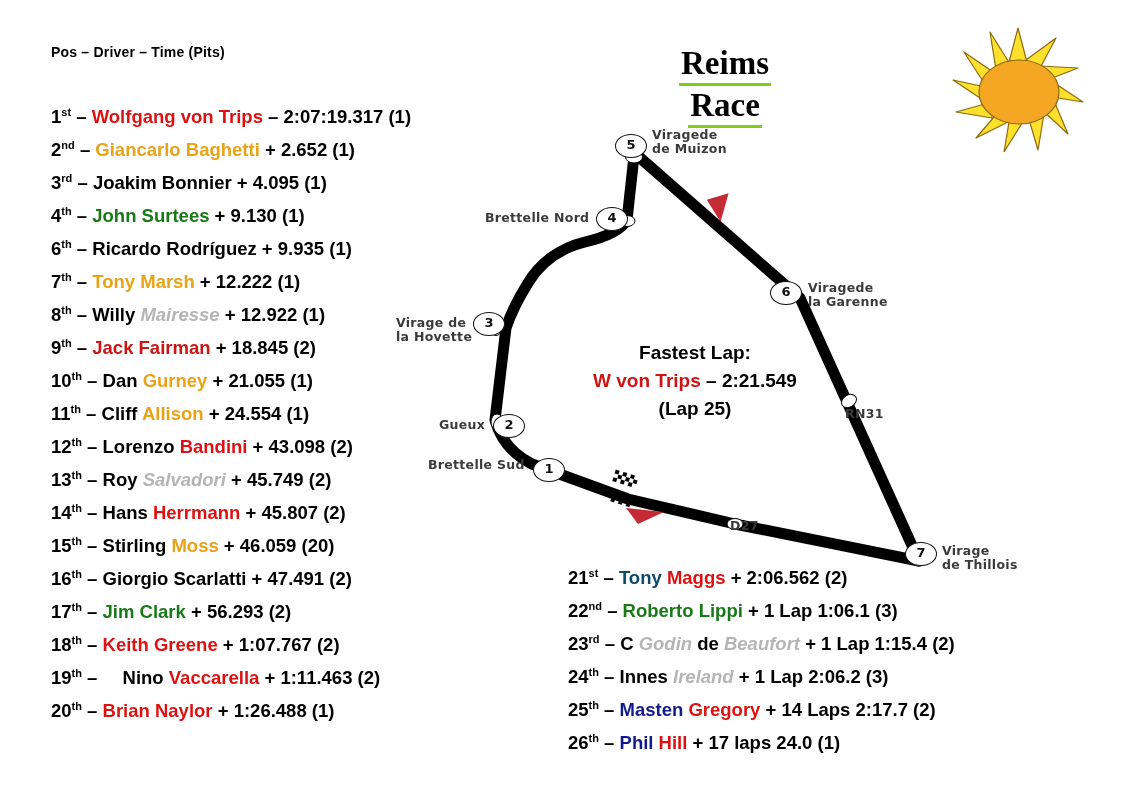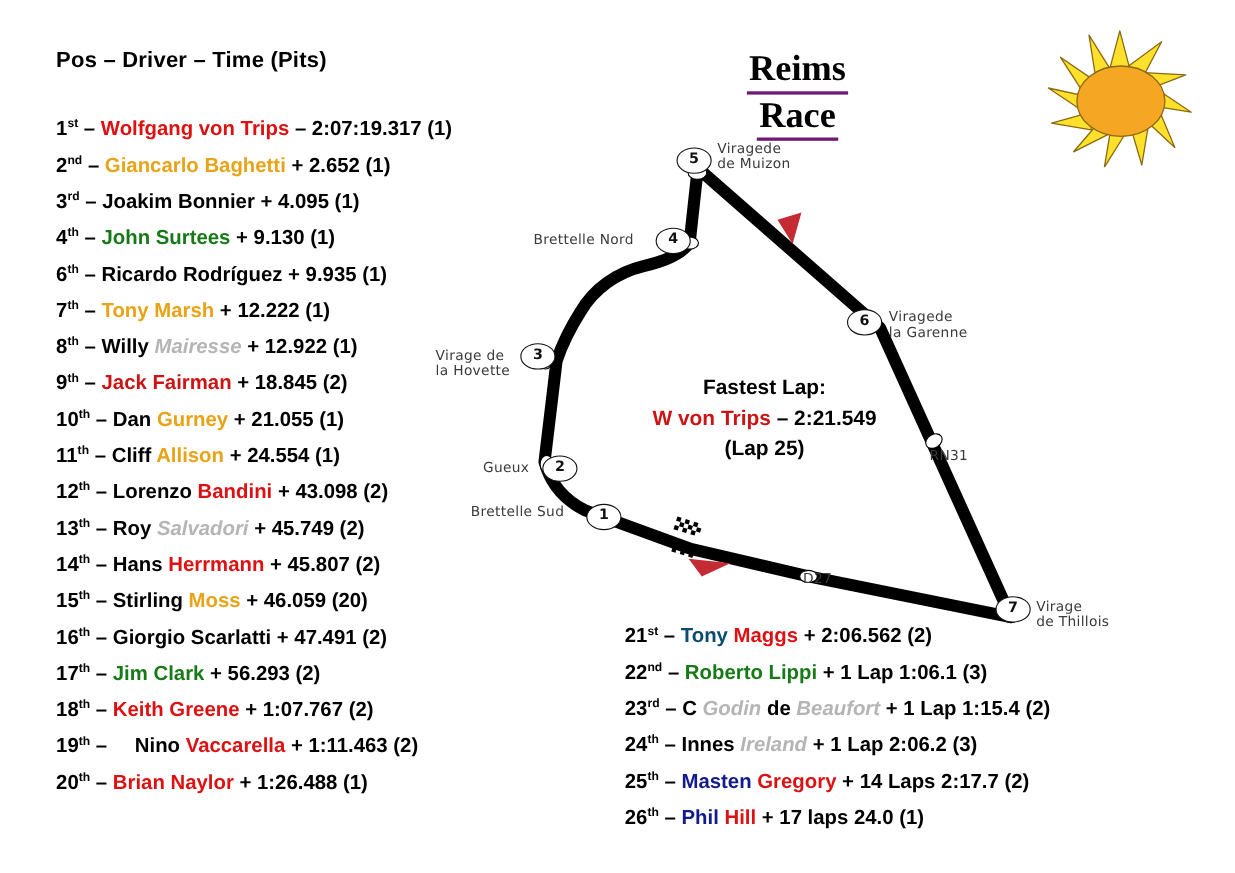--- a/index.html
+++ b/index.html
@@ -8,21 +8,21 @@
     background:#ffffff;
     font-family:"Liberation Sans",sans-serif;
     overflow:hidden;
     position:relative;
   }
   .root{position:absolute;left:0;top:0;width:1123px;height:794px;}
 
   
   .list-header{
     position:absolute;left:51px;top:44px;
-    font-size:20px;font-weight:bold;color:#000;
+    font-size:14px;font-weight:bold;color:#000;
     letter-spacing:.2px;
   }
   .col{position:absolute;}
   .col-a{left:51px;top:100px;width:500px;}
   .col-b{left:568px;top:561px;width:520px;}
   .row{
     height:33px;line-height:33px;
     font-size:18.5px;font-weight:bold;color:#000;
     white-space:nowrap;
   }
@@ -41,33 +41,33 @@
 
   
   .title{
     position:absolute;left:600px;top:44px;width:250px;
     text-align:center;color:#000;
     font-family:"Liberation Serif",serif;
     font-weight:bold;font-size:33px;line-height:38px;
   }
   .title span{
     display:inline-block;
-    border-bottom:3px solid #701a75;
+    border-bottom:3px solid #84cc16;
     padding:0 2px 1px 2px;
   }
 
   
   .sun{position:absolute;left:952px;top:26px;width:132px;height:126px;}
 
   
   .map{position:absolute;left:380px;top:120px;width:660px;height:450px;}
   .maplbl{
     position:absolute;
     font-family:"DejaVu Sans",sans-serif;
-    font-size:12.5px;font-weight:normal;color:#3a3a3a;
+    font-size:12.5px;font-weight:bold;color:#3a3a3a;
     line-height:14px;white-space:nowrap;letter-spacing:.3px;
   }
   .fastest{
     position:absolute;left:560px;top:339px;width:270px;
     text-align:center;color:#000;font-size:19px;font-weight:bold;
     line-height:28px;
   }
   .fastest .hdr{display:block;text-align:center;}
   .fastest .ln2{display:block;white-space:nowrap;}
 </style>

